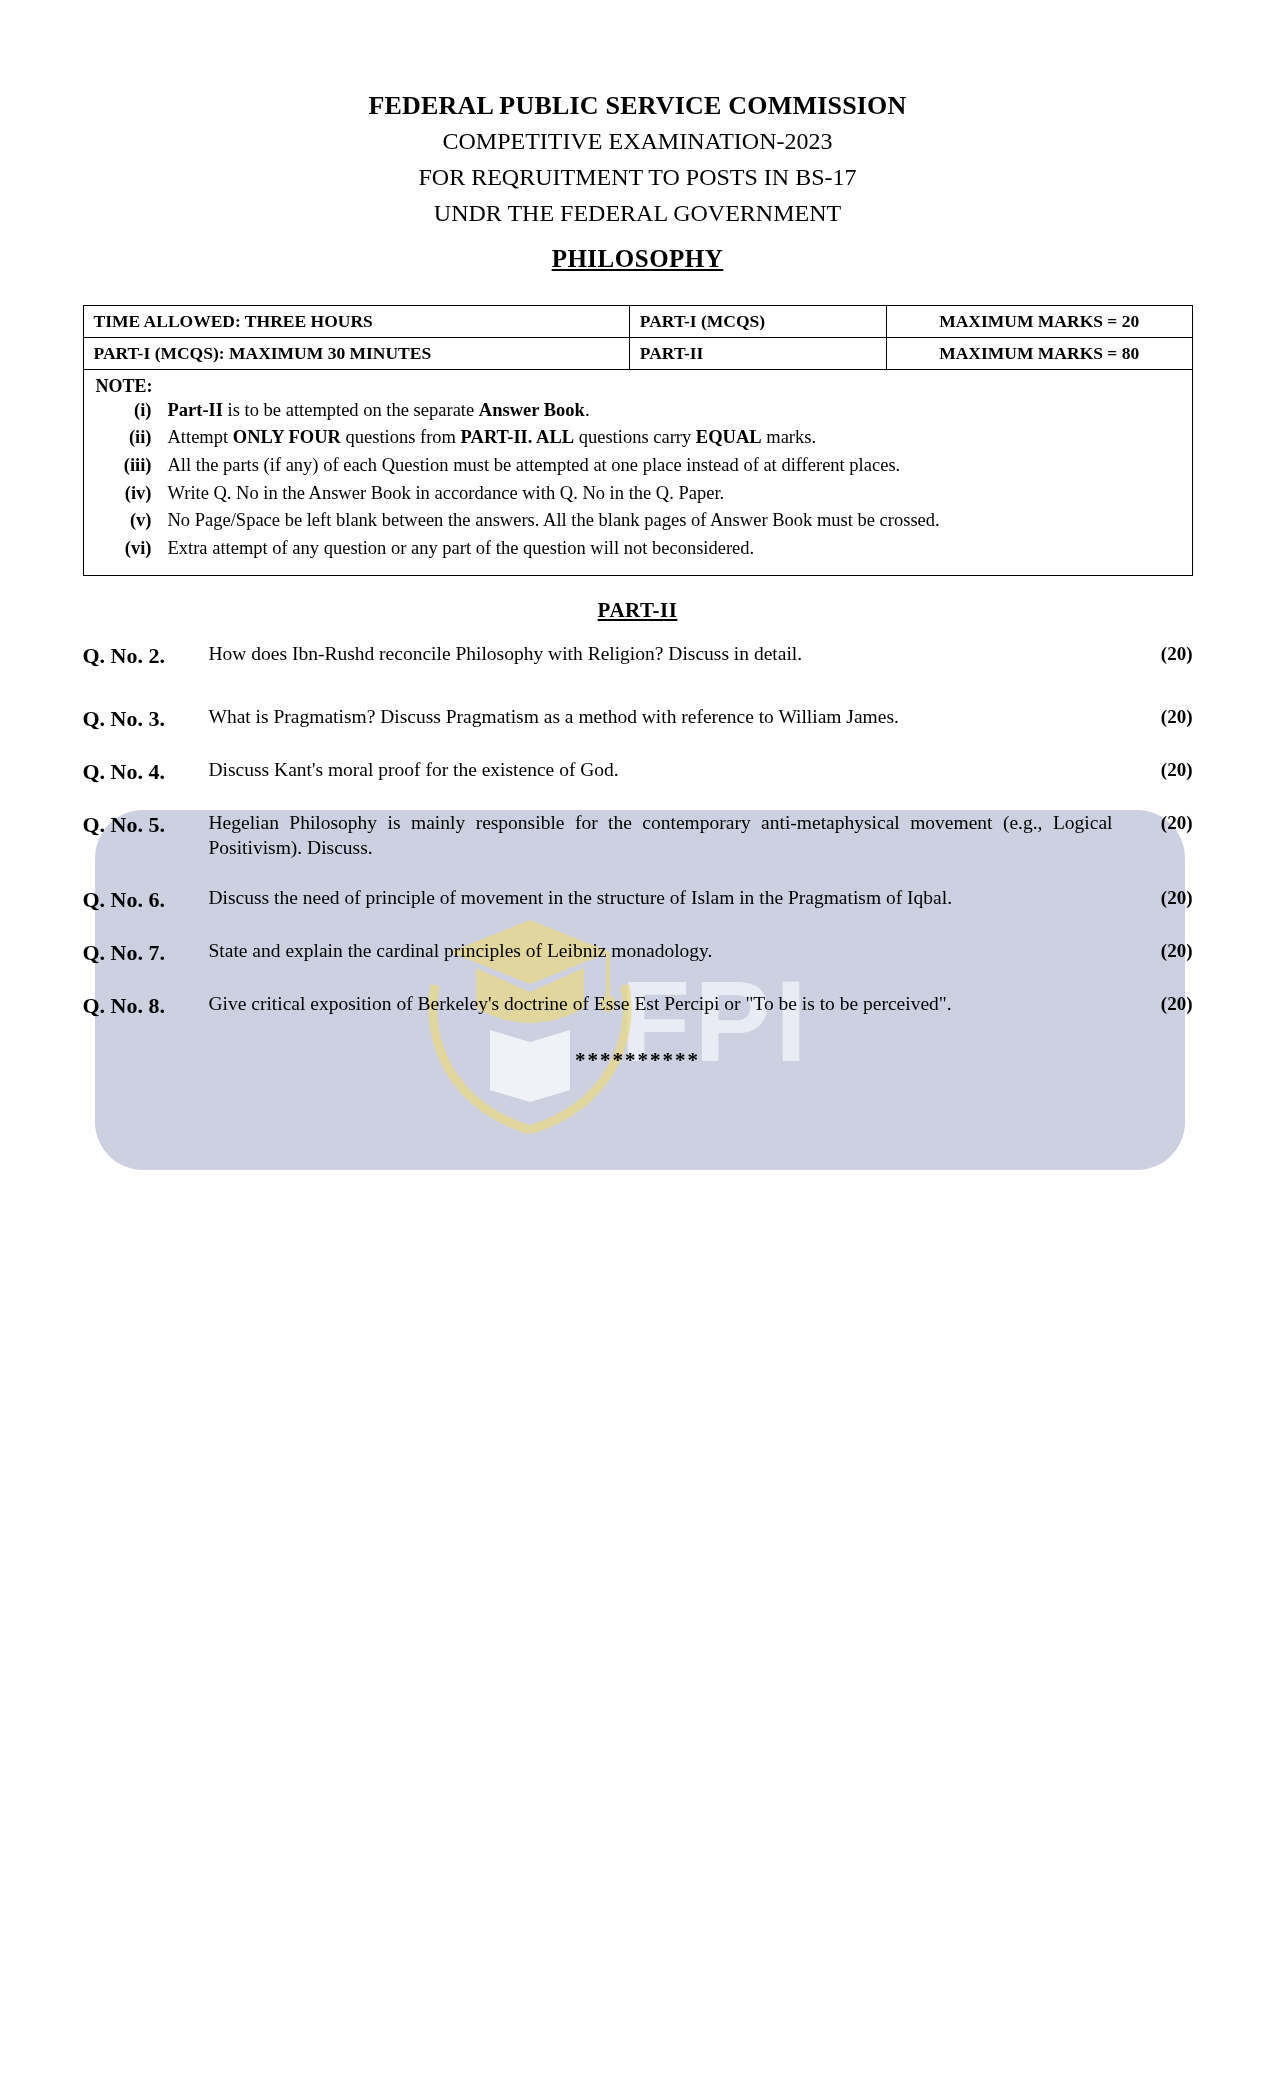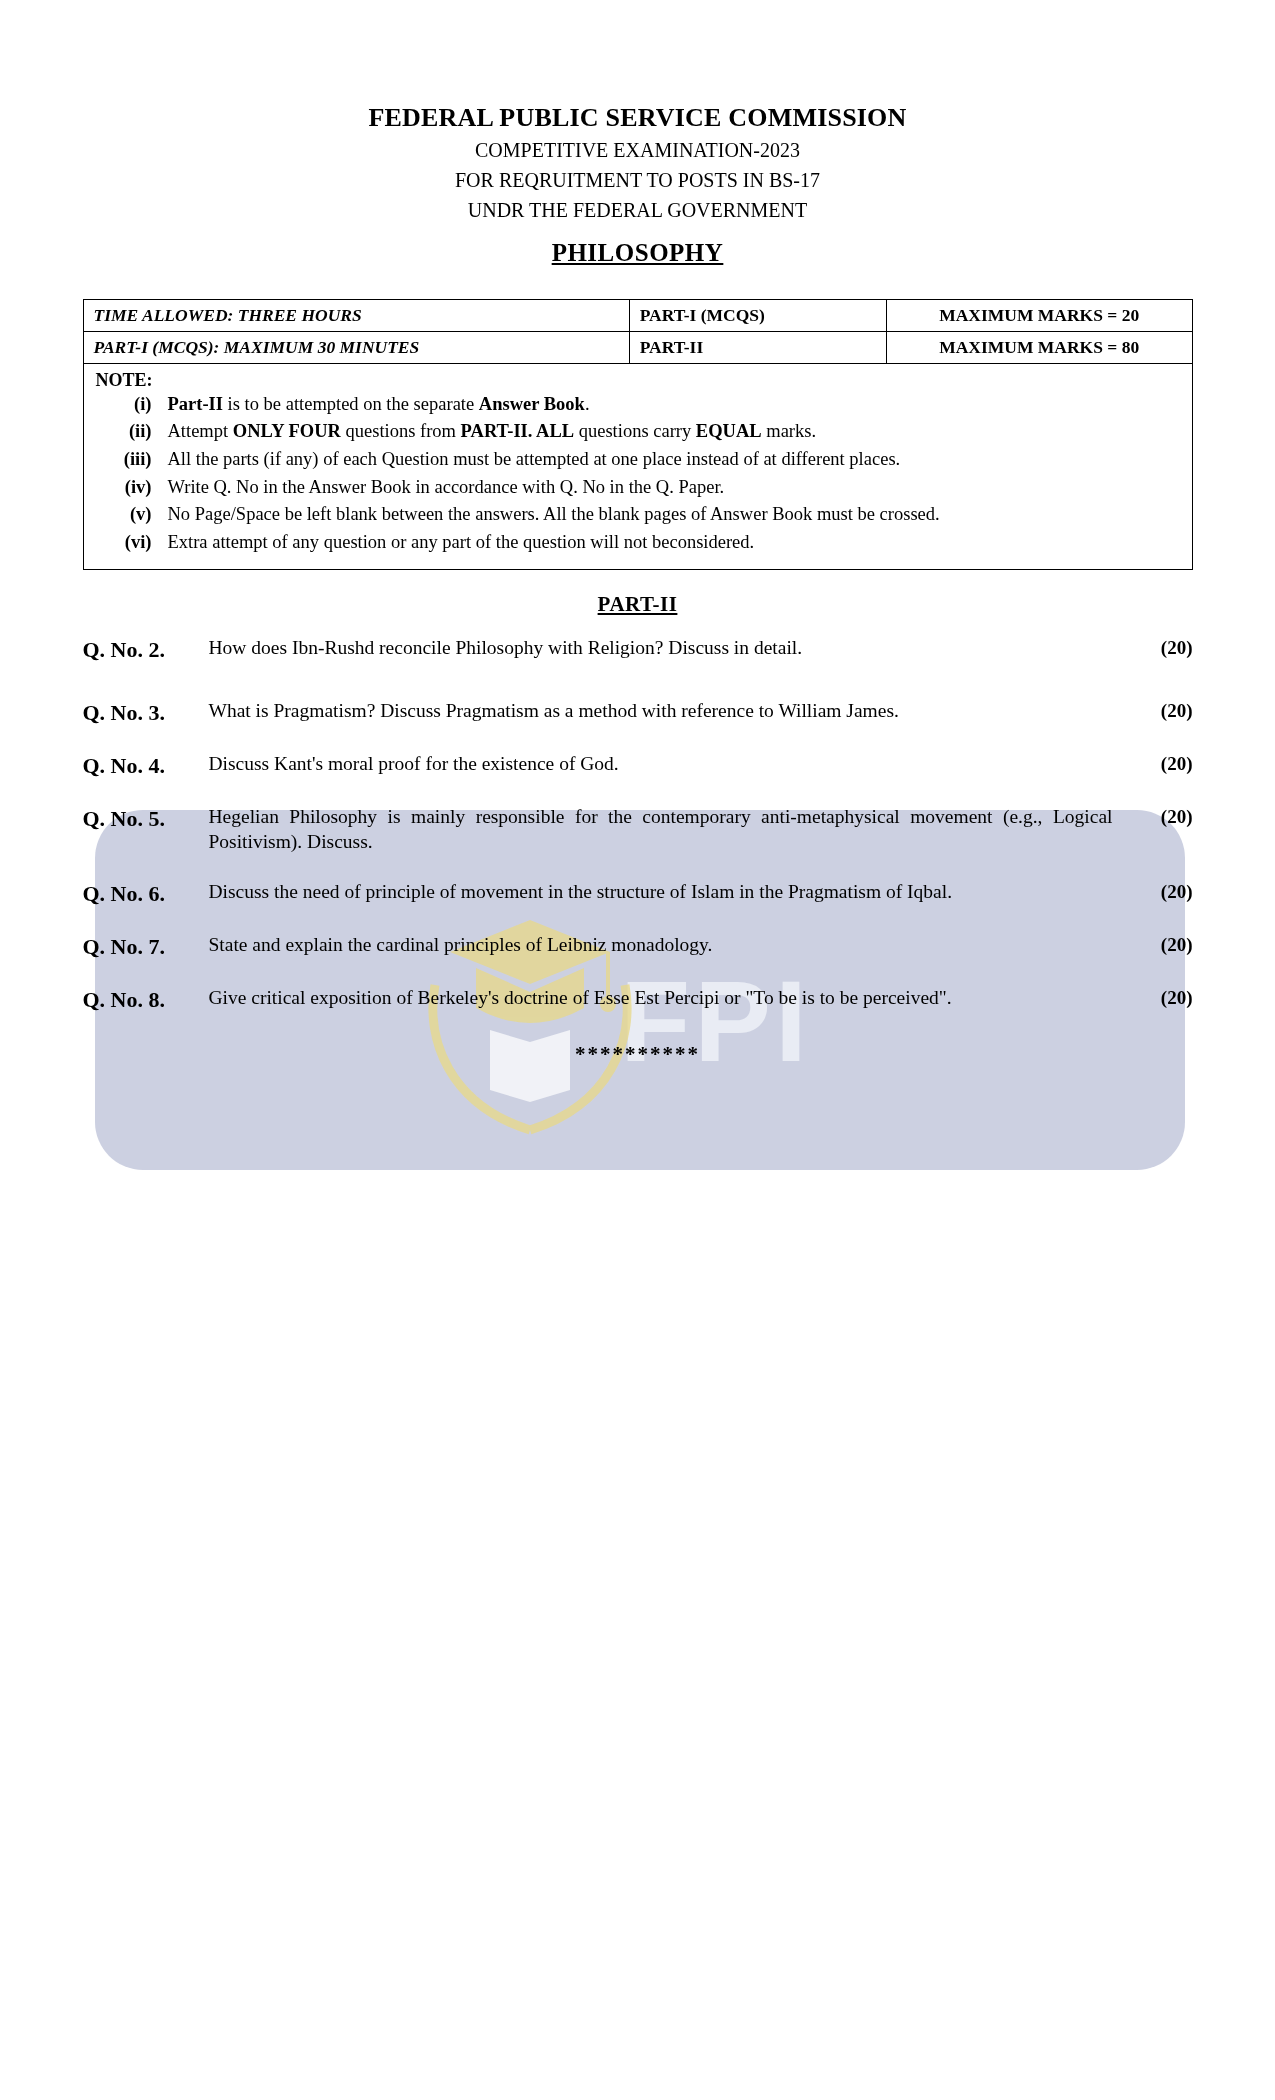--- a/index.html
+++ b/index.html
@@ -13,36 +13,36 @@
     font-family: "Liberation Serif", serif;
     color: #000000;
     position: relative;
     overflow: hidden;
   }
   .page {
     position: relative;
     width: 1275px;
     height: 2100px;
     box-sizing: border-box;
-    padding: 12px;
+    padding: 0;
   }
 
   
   .header {
     text-align: center;
     padding-top: 90px;
   }
   .hdr-line1 {
     font-size: 26px;
     font-weight: bold;
     letter-spacing: 0.2px;
     line-height: 1.25;
   }
   .hdr-line {
-    font-size: 20px;
+    font-size: 24px;
     line-height: 1.5;
   }
   .hdr-subject {
     font-size: 25px;
     font-weight: bold;
     text-decoration: underline;
     margin-top: 14px;
     letter-spacing: 0.5px;
     text-align: center;
   }
@@ -54,21 +54,21 @@
     border: 1.6px solid #000;
     border-collapse: collapse;
     font-size: 17.5px;
   }
   .info-table td {
     border: 1.4px solid #000;
     padding: 5px 10px;
     font-weight: bold;
     vertical-align: middle;
   }
-  .cell-time { width: 560px; font-style: italic; }
+  .cell-time { width: 560px; }
   .cell-part { width: 250px; }
   .cell-marks { width: 300px; text-align: center; padding-left: 60px;}
 
   
   .note-box {
     width: 1110px;
     margin: 0 auto;
     border: 1.6px solid #000;
     border-top: none;
     box-sizing: border-box;

